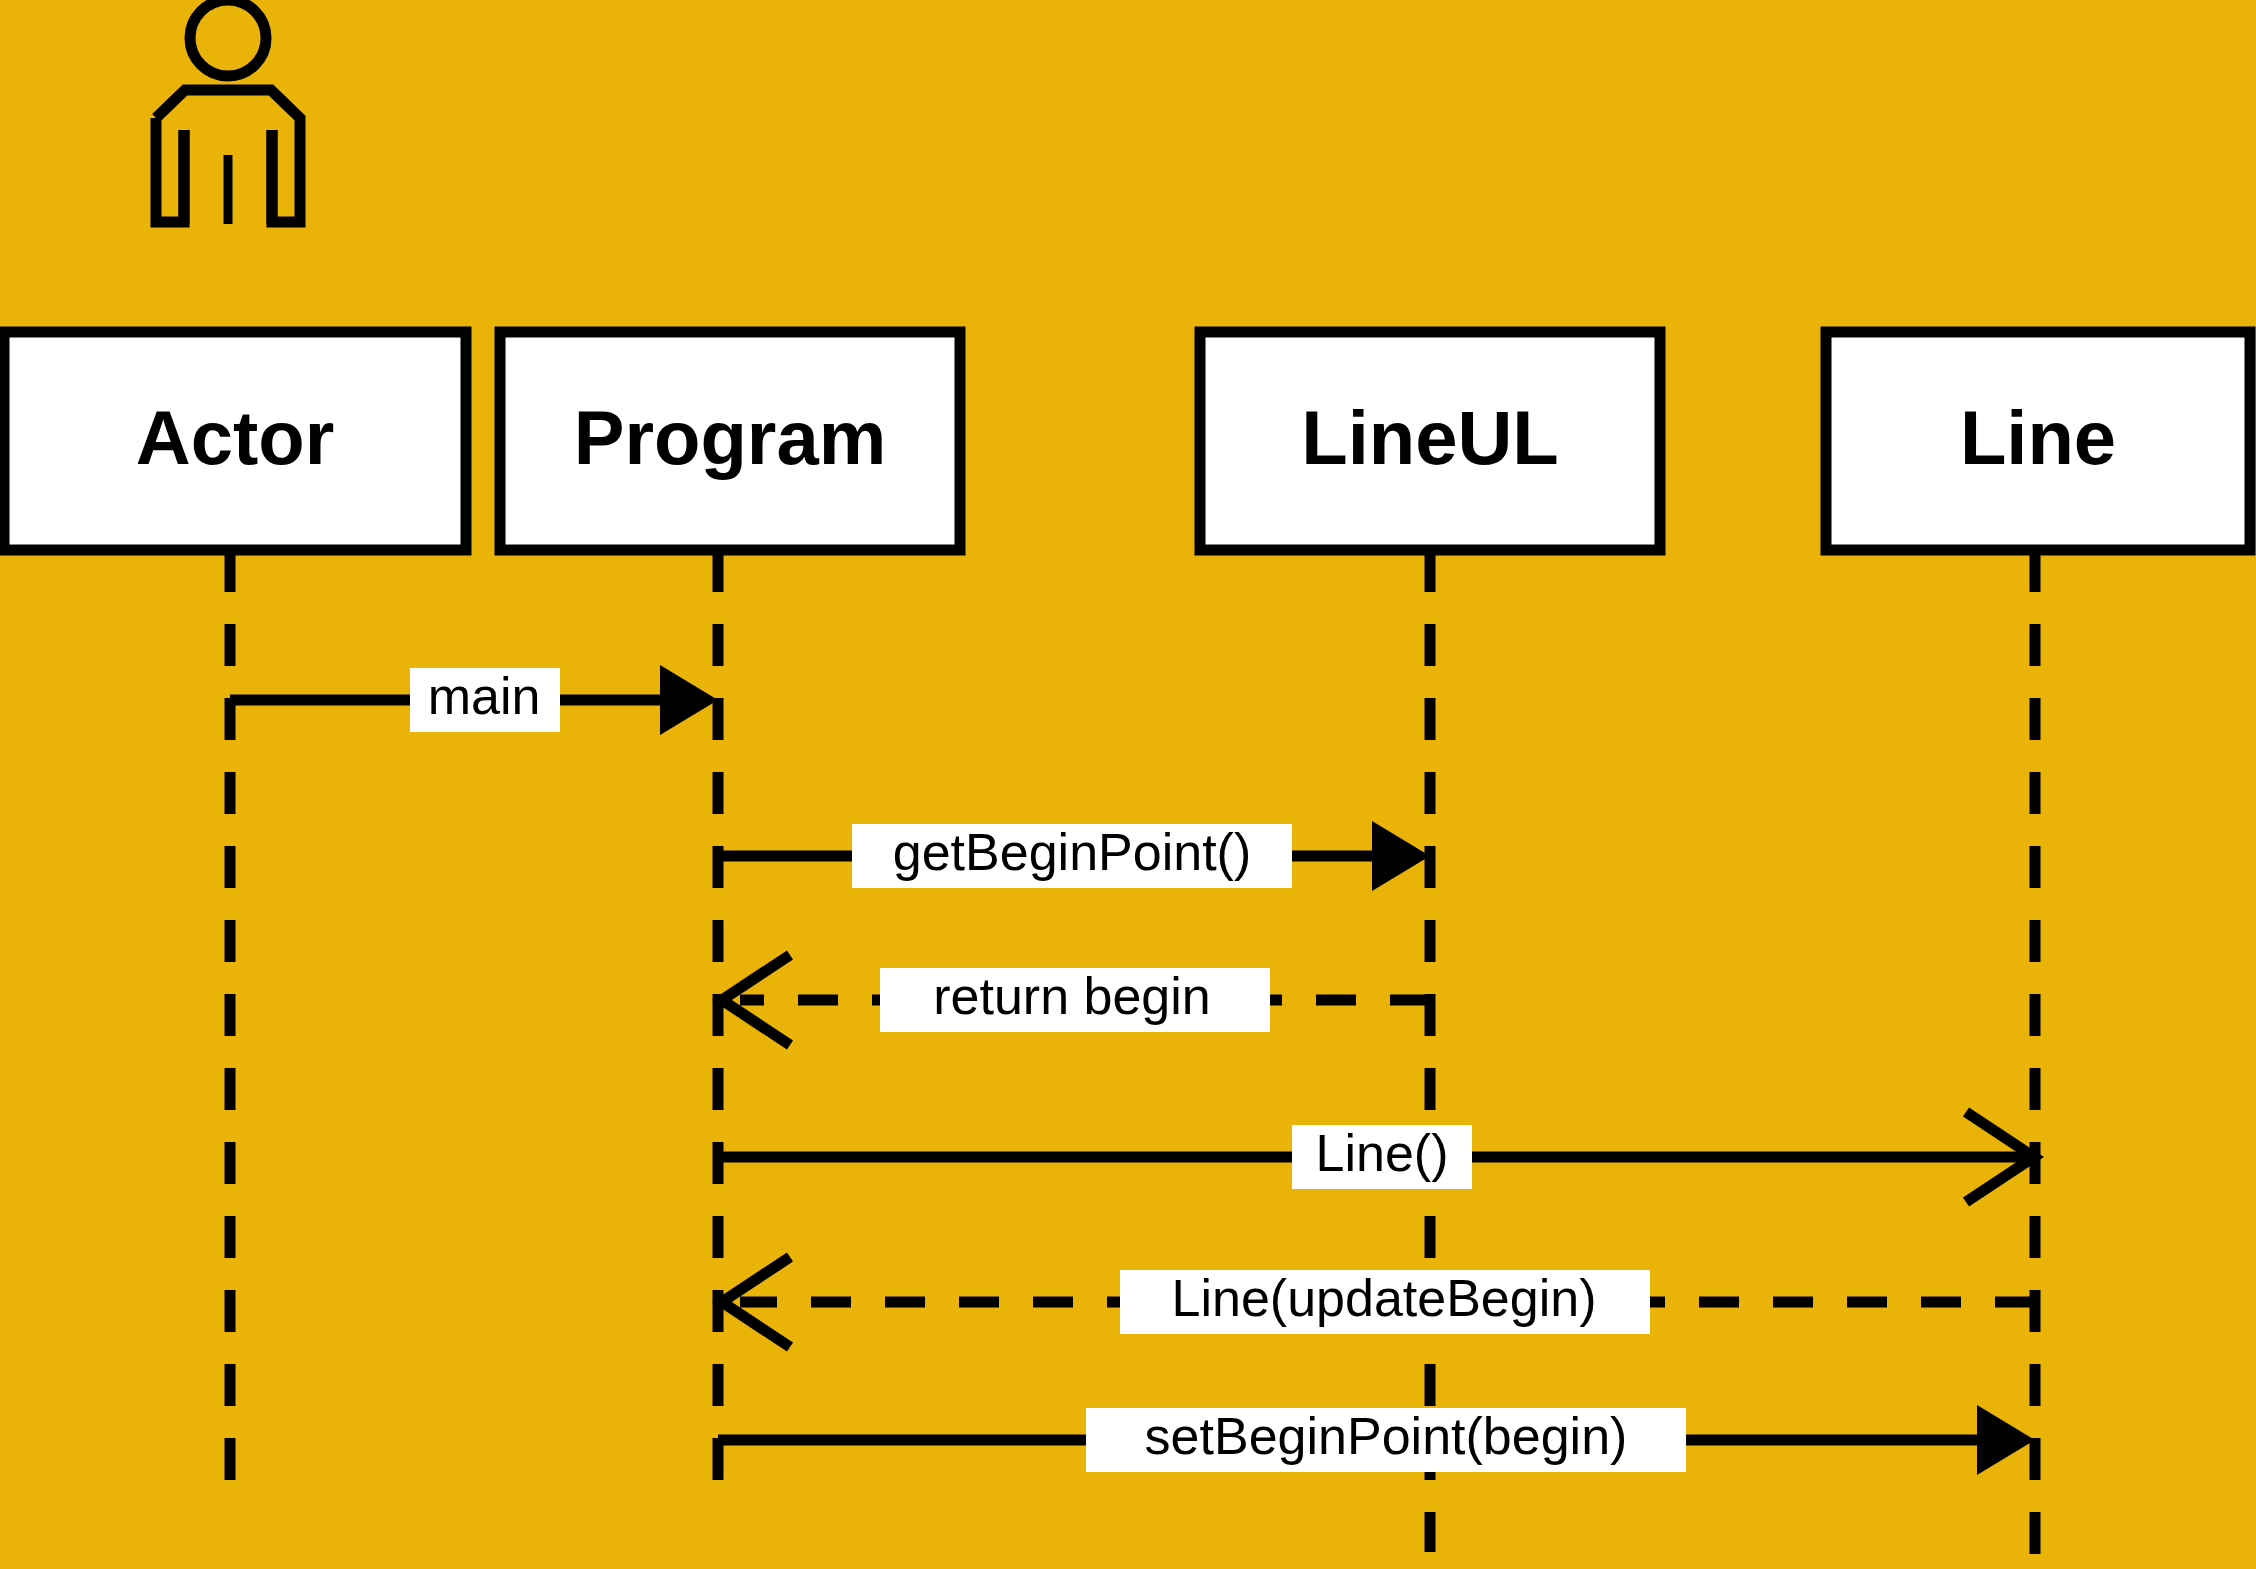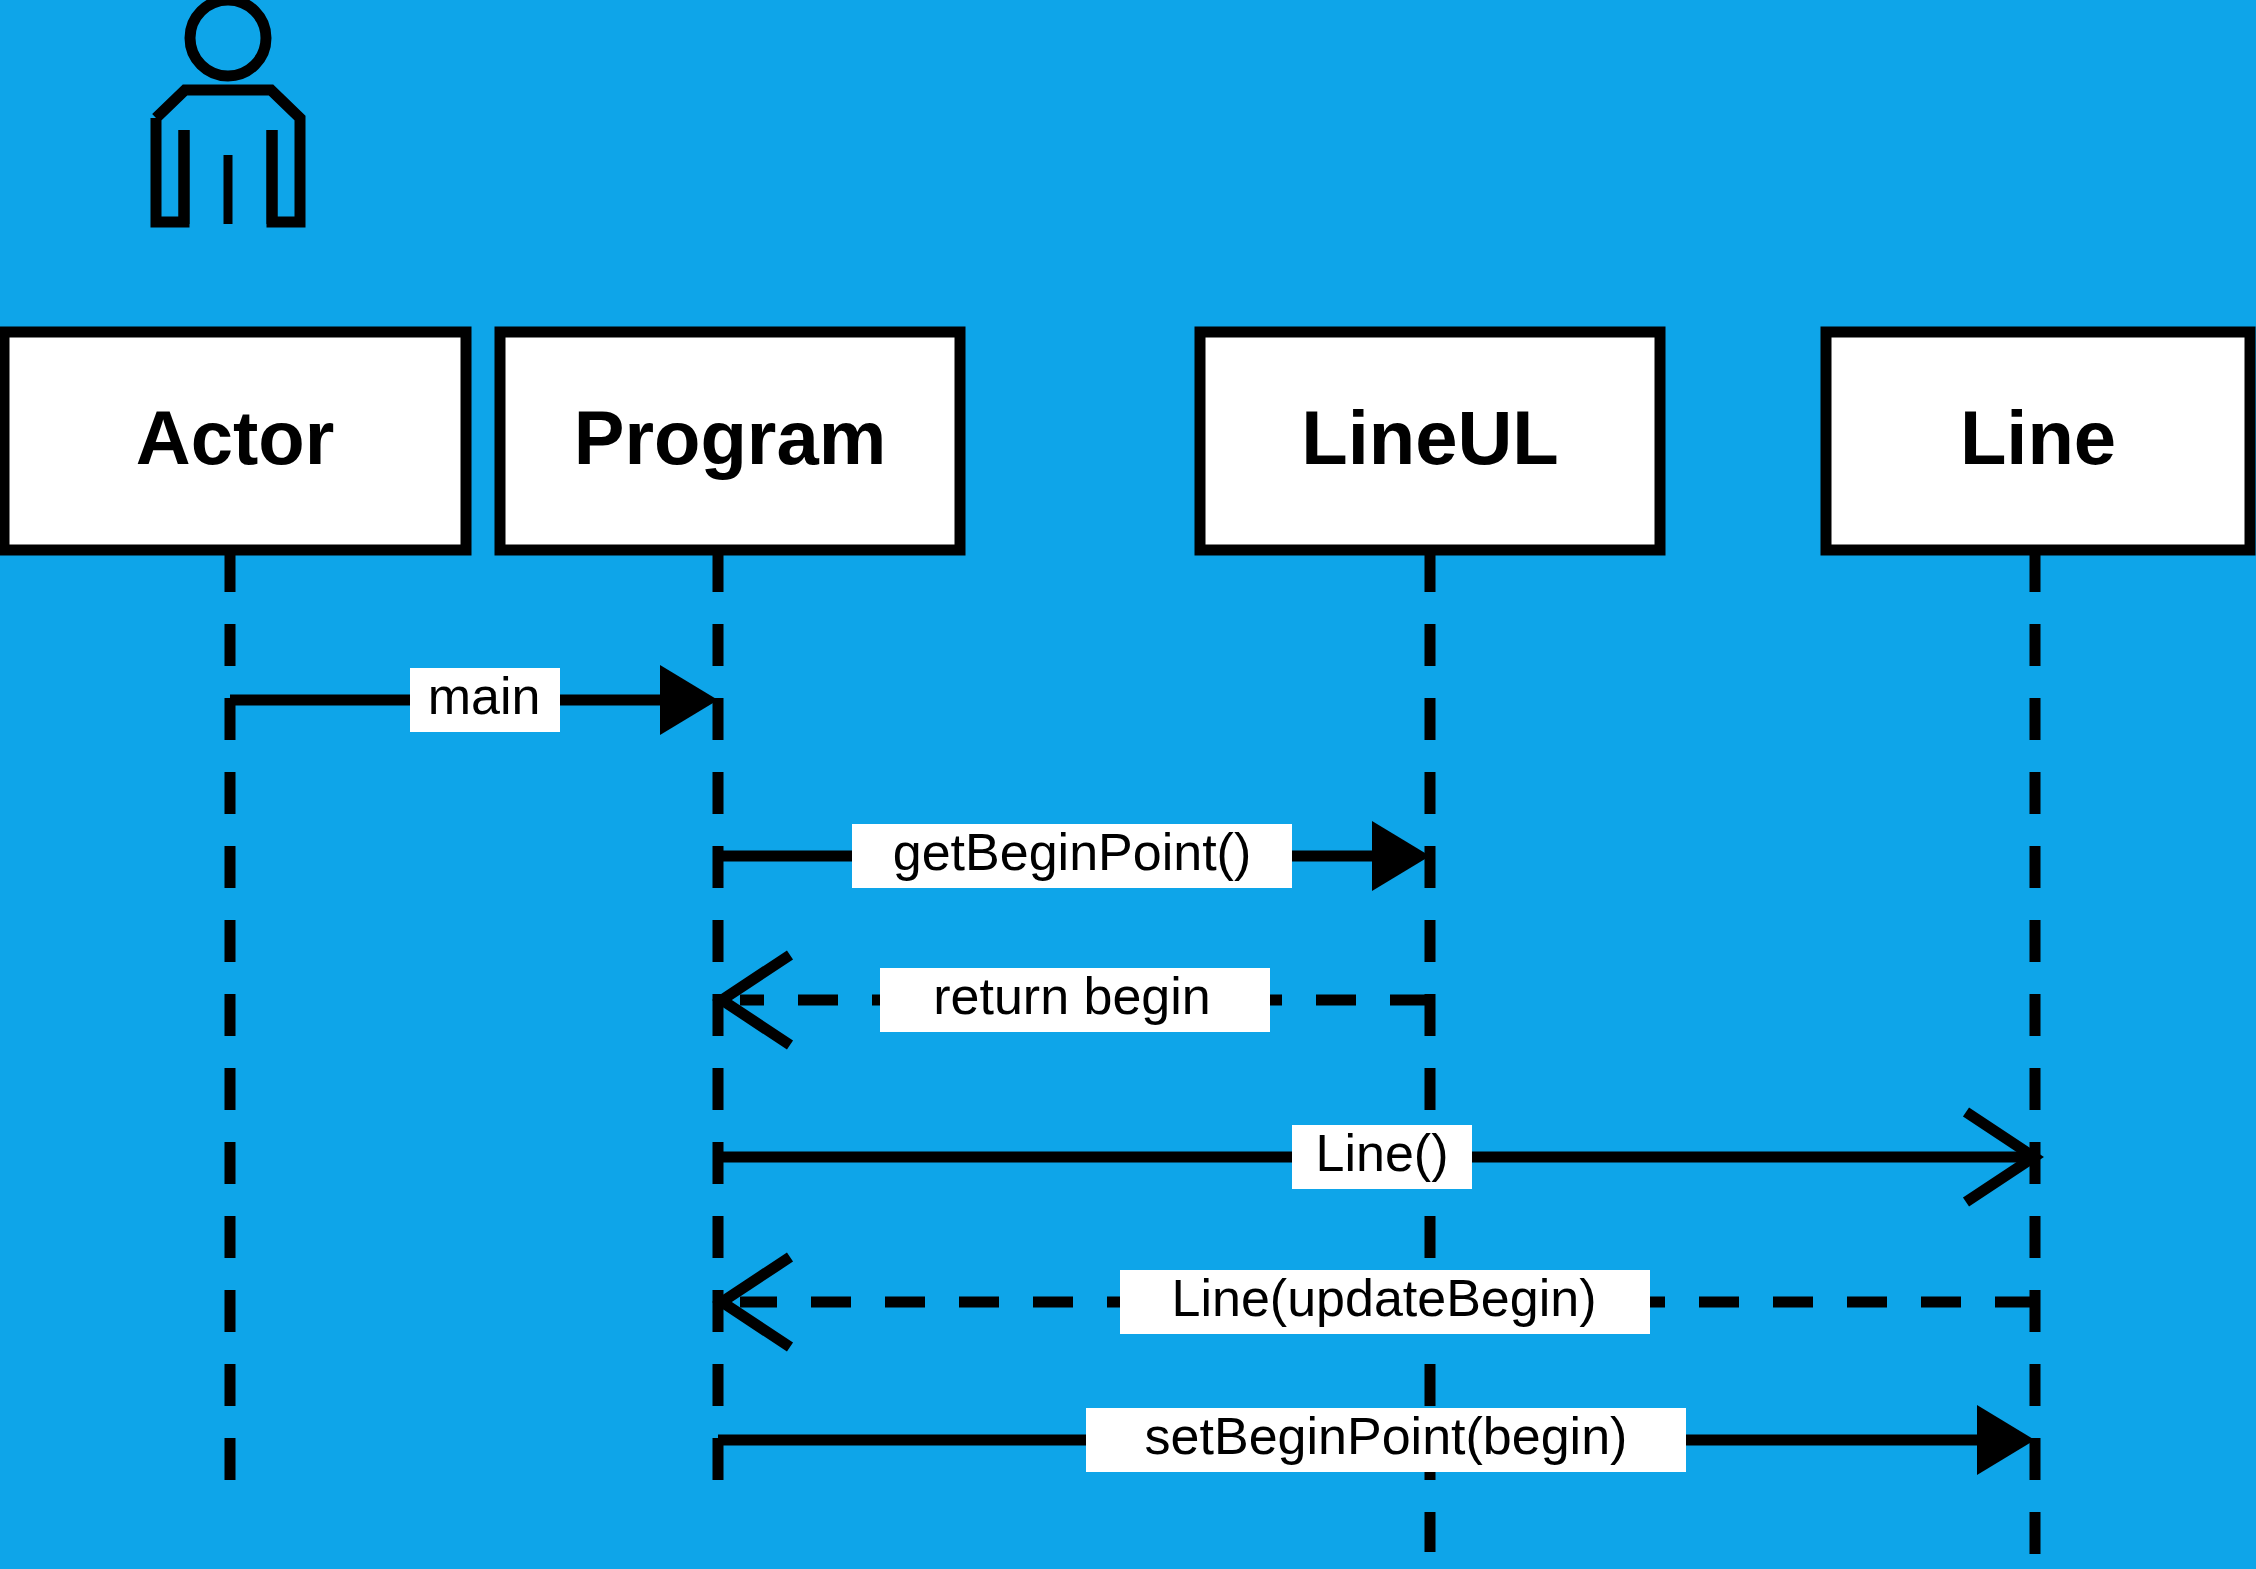--- a/index.html
+++ b/index.html
@@ -7,21 +7,21 @@
     padding: 0;
     background: #ffffff;
   }
   body {
     font-family: "Liberation Sans", sans-serif;
   }
   #diagram-root {
     position: relative;
     width: 2256px;
     height: 1569px;
-    background: #0ea5e9;
+    background: #eab308;
     overflow: hidden;
   }
   #diagram-svg {
     position: absolute;
     left: 0;
     top: 0;
     width: 2256px;
     height: 1569px;
     display: block;
   }

